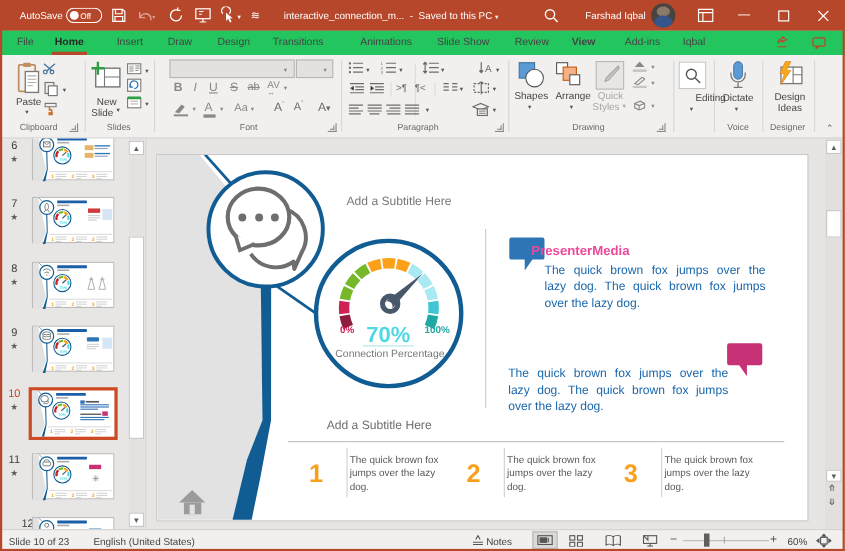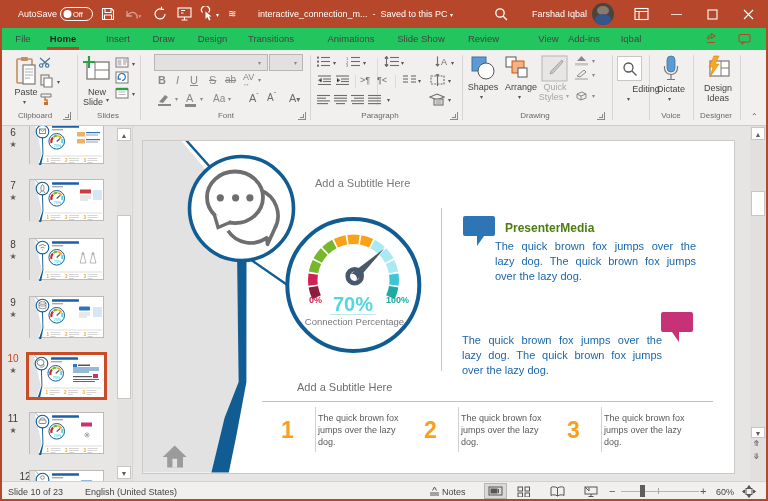--- a/index.html
+++ b/index.html
@@ -92,21 +92,21 @@
       <div class="tab" style="left:8px;width:30px;">File</div>
       <div class="tab" style="left:45px;width:36px;font-weight:bold;color:#262626;">Home</div>
       <div class="abs" style="left:47px;top:19px;width:32px;height:2.5px;background:#B7472A;"></div>
       <div class="tab" style="left:103px;width:30px;">Insert</div>
       <div class="tab" style="left:150px;width:27px;">Draw</div>
       <div class="tab" style="left:196px;width:33px;">Design</div>
       <div class="tab" style="left:246px;width:50px;">Transitions</div>
       <div class="tab" style="left:325px;width:52px;">Animations</div>
       <div class="tab" style="left:395px;width:52px;">Slide Show</div>
       <div class="tab" style="left:466px;width:35px;">Review</div>
-      <div class="tab" style="left:536px;width:25px;">View</div>
+      <div class="tab" style="left:518px;width:25px;font-weight:bold;">View</div>
       <div class="tab" style="left:566px;width:36px;">Add-ins</div>
       <div class="tab" style="left:619px;width:24px;">Iqbal</div>
       <svg class="abs" style="left:705px;top:5px;" width="12" height="12" viewBox="0 0 12 12" fill="none" stroke="#B7472A" stroke-width="1.1">
         <path d="M2 6 C2 3 5 2 6.5 2 L6.5 0.8 L10 3 L6.5 5.2 L6.5 4 C4.5 4 3.5 5 3.5 6.5 M2 9.5 H10"></path>
       </svg>
       <svg class="abs" style="left:738px;top:5px;" width="13" height="12" viewBox="0 0 13 12" fill="none" stroke="#B7472A" stroke-width="1.1">
         <rect x="1" y="1.5" width="11" height="7.5" rx="1.5"></rect>
         <path d="M4 9 L4 11 L6.5 9"></path>
       </svg>
     </div>
@@ -623,21 +623,21 @@
 <text x="211.5" y="183.5" font-size="9.5" fill="#77787B" text-anchor="middle">Connection Percentage</text>
 <polygon points="19.8,315.9 31.7,304.4 43.6,315.9" fill="#9B9B9B"></polygon>
         <rect x="24.2" y="315.9" width="15.8" height="10.6" fill="#9B9B9B"></rect>
         <rect x="29.4" y="317.8" width="4.7" height="8.7" fill="#E2E2E2"></rect>
 </svg>
 <div class="abs" style="left:172px;top:36px;font-size:11px;color:#77787B;">Add a Subtitle Here</div>
 <div class="abs" style="left:298px;top:67px;width:1px;height:163px;background:#C9C9C9;"></div>
 <svg class="abs" style="left:319px;top:74px;" width="35" height="33" viewBox="0 0 35 33">
         <path d="M1 3 Q1 1 3 1 H31 Q33 1 33 3 V19 Q33 21 31 21 H22 L15 31 L15 21 H3 Q1 21 1 19 Z" fill="#2E75B5"></path>
       </svg>
-<div class="abs" style="left:362px;top:80px;font-size:12px;font-weight:bold;color:#4d7c0f;">PresenterMedia</div>
+<div class="abs" style="left:340px;top:80px;font-size:12px;font-weight:bold;color:#ec4899;">PresenterMedia</div>
 <div class="abs" style="left:352px;top:98px;width:201px;font-size:11px;line-height:15px;color:#1A67AC;">
         <div style="text-align:justify;text-align-last:justify;">The quick brown fox jumps over the</div>
         <div style="text-align:justify;text-align-last:justify;">lazy dog. The quick brown fox jumps</div>
         <div>over the lazy dog.</div>
       </div>
 <svg class="abs" style="left:516px;top:170px;" width="35" height="33" viewBox="0 0 35 33">
         <path d="M2 3 Q2 1 4 1 H32 Q34 1 34 3 V19 Q34 21 32 21 H20 L20 31 L13 21 H4 Q2 21 2 19 Z" fill="#C73277"></path>
       </svg>
 <div class="abs" style="left:319px;top:192px;width:200px;font-size:11px;line-height:15px;color:#1A67AC;">
         <div style="text-align:justify;text-align-last:justify;">The quick brown fox jumps over the</div>

